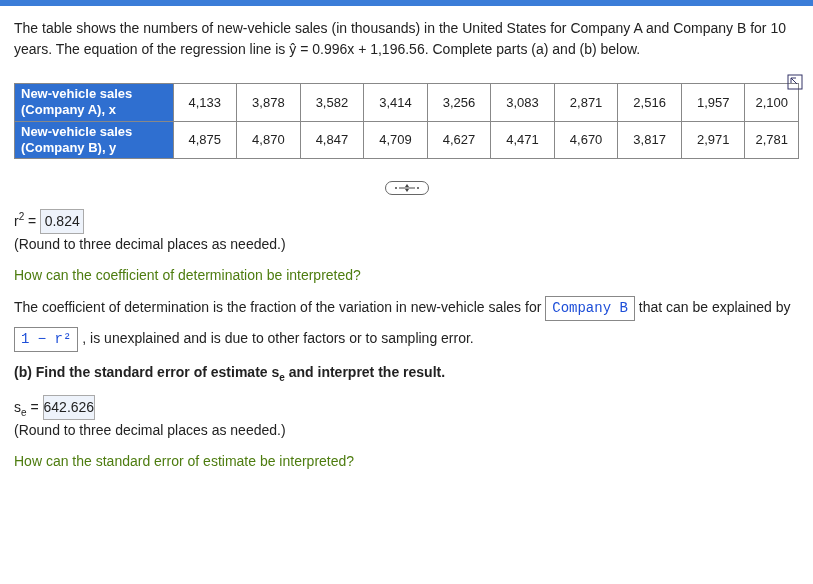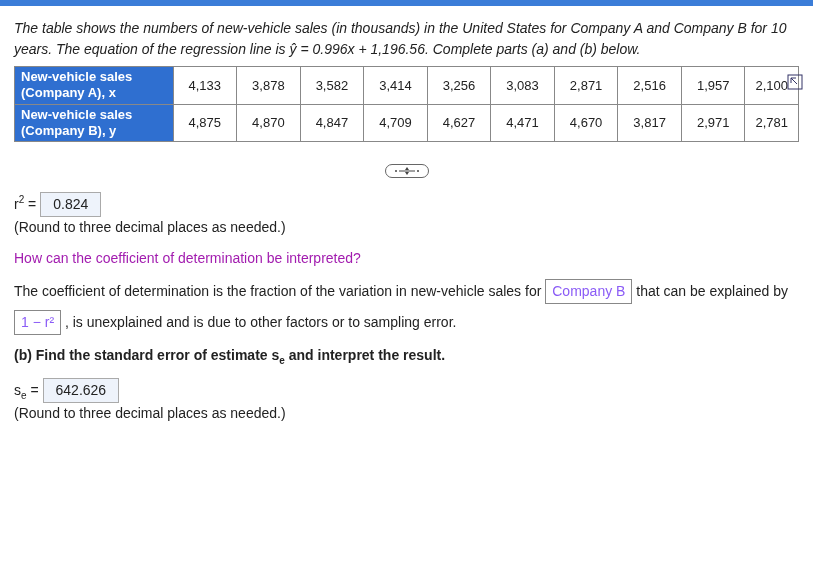--- a/index.html
+++ b/index.html
@@ -16,21 +16,21 @@
   .topbar {
     height: 6px;
     background: #3b7dd8;
   }
   .content {
     padding: 12px 14px 0 14px;
     background: #fff;
     min-height: 578px;
     position: relative;
   }
-  .intro { line-height: 1.5; margin-bottom: 6px; font-style: italic; }
+  .intro { line-height: 1.5; margin-bottom: 23px; }
   table.data {
     border-collapse: collapse;
     font-size: 13px;
   }
   table.data td, table.data th {
     border: 1px solid #888;
     padding: 2px 15px;
     text-align: center;
     vertical-align: middle;
   }
@@ -60,34 +60,35 @@
   .popout {
     position: absolute;
     right: 10px;
     top: 68px;
   }
   .blk { margin-bottom: 10px; line-height: 1.5; }
   .inputbox {
     display: inline-block;
     border: 1px solid #aaa;
     background: #eef3fb;
-    padding: 1px 12px;
+    padding: 1px 0;
     min-width: 44px;
     text-align: center;
     color: #222;
   }
   .dropdown {
     display: inline-block;
     border: 1px solid #888;
     background: #fff;
     padding: 1px 6px;
-    color: #8b5cf6;
+    color: #1d4ed8;
+    font-family: Liberation Mono, monospace;
   }
   .gap-top { margin-top: 6px; }
-  .qtext { color: #a21caf; }
+  .qtext { color: #4d7c0f; }
   sup { font-size: 10px; }
   sub { font-size: 10px; }
   .eq { white-space: nowrap; }
 </style>
 </head>
 <body>
 
 <div class="topbar"></div>
 
 <div class="content">
@@ -170,15 +171,16 @@
 
   <div class="blk">
     <b><span>(b) Find the standard error of estimate s</span><sub>e</sub><span> and interpret the result.</span></b>
   </div>
 
   <div class="blk">
     <span class="eq"><span>s</span><sub>e</sub><span> = </span></span><span class="inputbox">642.626</span>
     <div>(Round to three decimal places as needed.)</div>
   </div>
 
+  <div class="blk qtext">How can the standard error of estimate be interpreted?</div>
 
 
 </div>
 
 </body></html>

